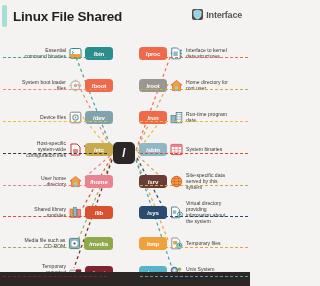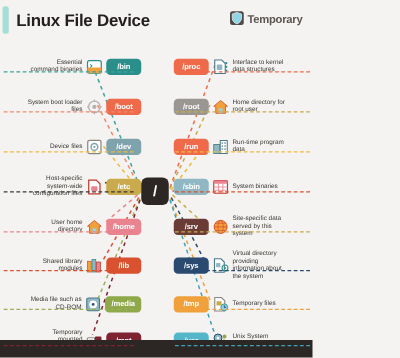--- a/index.html
+++ b/index.html
@@ -96,28 +96,28 @@
   .footer-bar {
     position:absolute; left:0; bottom:0;
     width:250px; height:14px; background:#2c2725;
   }
 </style>
 </head>
 <body>
 
 <div class="header">
   <div class="hdr-accent"></div>
-  <div class="hdr-title">Linux File Device</div>
+  <div class="hdr-title">Linux File Shared</div>
   <div class="brand">
     <span class="brand-mark">
       <svg viewBox="0 0 12 12">
           <path d="M6 1 L10 2.4 V6 C10 8.4 8.2 10.3 6 11 C3.8 10.3 2 8.4 2 6 V2.4 Z" fill="#8fd6e8" stroke="#e8e6e3" stroke-width="0.7"></path>
         </svg>
     </span>
-    <span class="brand-text">Temporary</span>
+    <span class="brand-text">Interface</span>
   </div>
 </div>
 
 <div class="canvas">
 
   <svg class="rays" viewBox="0 0 250 240">
     <g stroke-width="1.2" fill="none" stroke-dasharray="3 3">
       <line x1="112" y1="118" x2="74" y2="20" stroke="#3fa39a"></line>
       <line x1="112" y1="119" x2="78" y2="52" stroke="#ef8a6b"></line>
       <line x1="111" y1="120" x2="82" y2="84" stroke="#f0b93c"></line>

